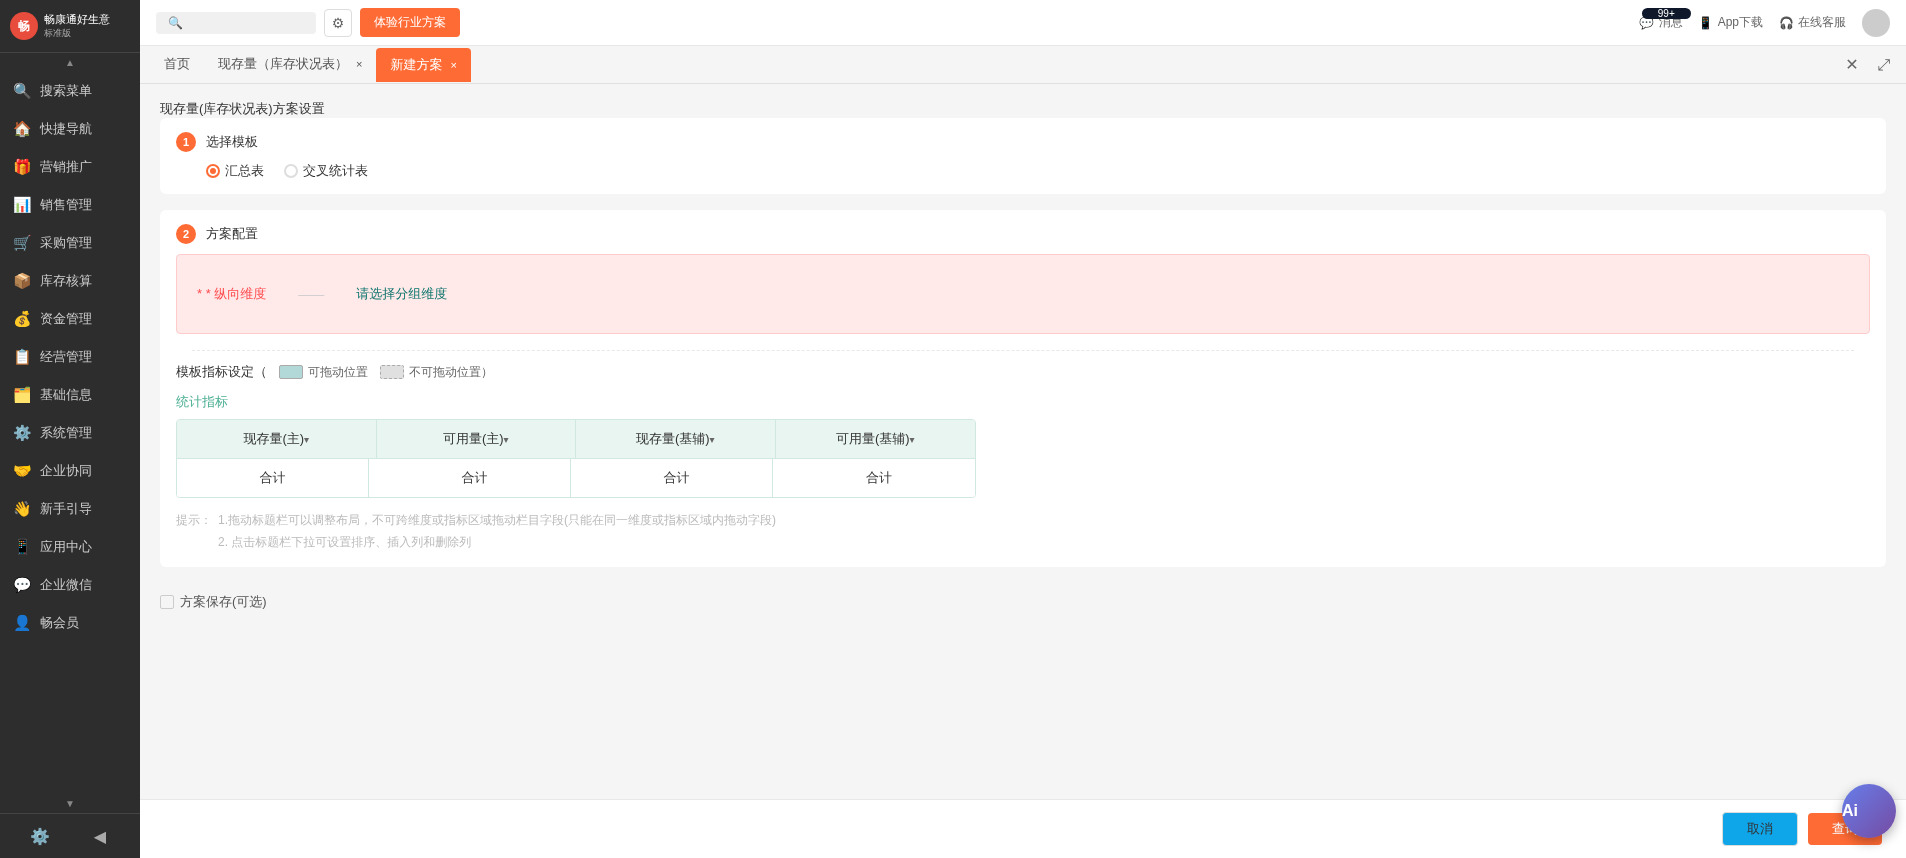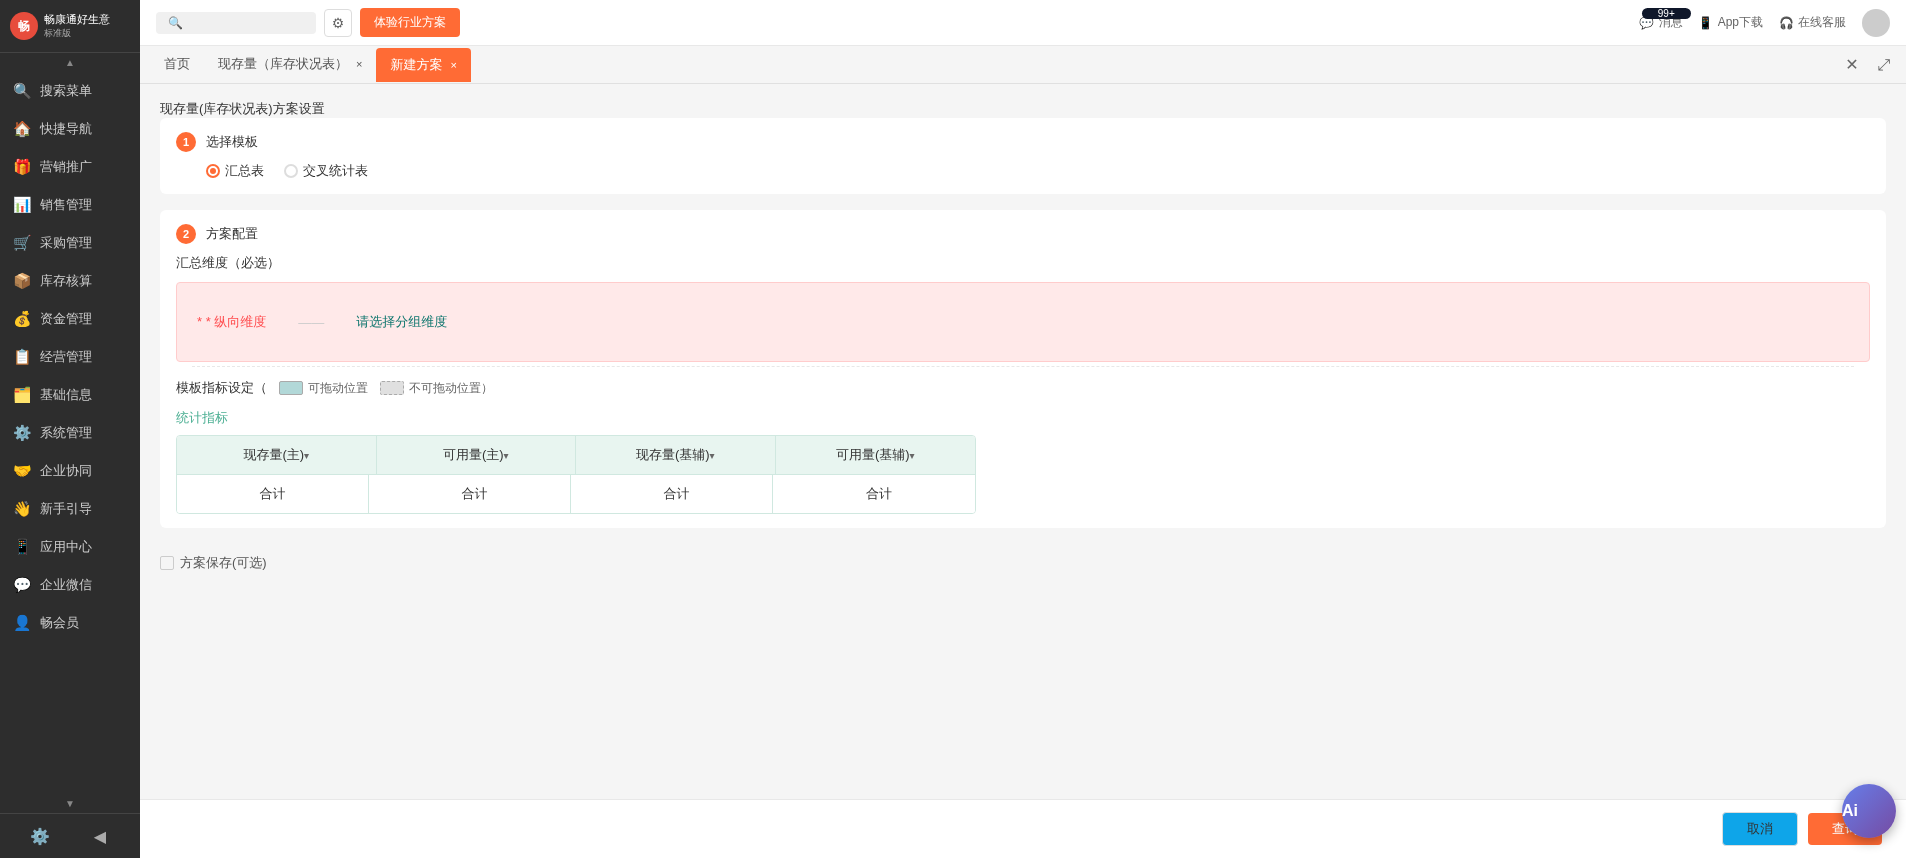--- a/index.html
+++ b/index.html
@@ -298,21 +298,21 @@
 
     .dimension-area {
       background: #ffe9e9;
       border: 1px solid #ffcccc;
       border-radius: 4px;
       padding: 24px 20px;
       min-height: 80px;
       display: flex;
       align-items: center;
       gap: 16px;
-      margin-bottom: 4px;
+      margin-bottom: 16px;
       text-align: right;
     }
     .dimension-label {
       color: #ff4d4f;
       font-size: 13px;
     }
     .dimension-placeholder {
       color: #0f766e;
       font-size: 13px;
     }
@@ -638,21 +638,20 @@
       </div>
     </div>
 
     <div class="section">
       <div class="section-header">
         <div class="step-badge">2</div>
         <span class="section-label">方案配置</span>
       </div>
 
       <div class="plan-config">
-        <div class="plan-config-title">汇总维度（必选）</div>
 
         <div class="dimension-area">
           <span class="dimension-label">
             <span>*</span>
             <span>* 纵向维度</span>
           </span>
           <span style="color:#ccc;margin:0 16px;">——</span>
           <span class="dimension-placeholder">请选择分组维度</span>
         </div>
 
@@ -691,20 +690,30 @@
             </div>
           </div>
           <div class="stats-table-row">
             <div class="stats-cell">合计</div>
             <div class="stats-cell">合计</div>
             <div class="stats-cell">合计</div>
             <div class="stats-cell">合计</div>
           </div>
         </div>
 
+        <div class="tips">
+          <p>
+              <span>提示：</span>
+              <span>1.拖动标题栏可以调整布局，不可跨维度或指标区域拖动栏目字段(只能在同一维度或指标区域内拖动字段)</span>
+            </p>
+          <p>
+              <span style="visibility:hidden;">提示：</span>
+              <span>2. 点击标题栏下拉可设置排序、插入列和删除列</span>
+            </p>
+        </div>
       </div>
     </div>
 
     <div class="save-option">
       <div class="checkbox-box"></div>
       <span>方案保存(可选)</span>
     </div>
   </div>
 
   <div class="action-bar">

